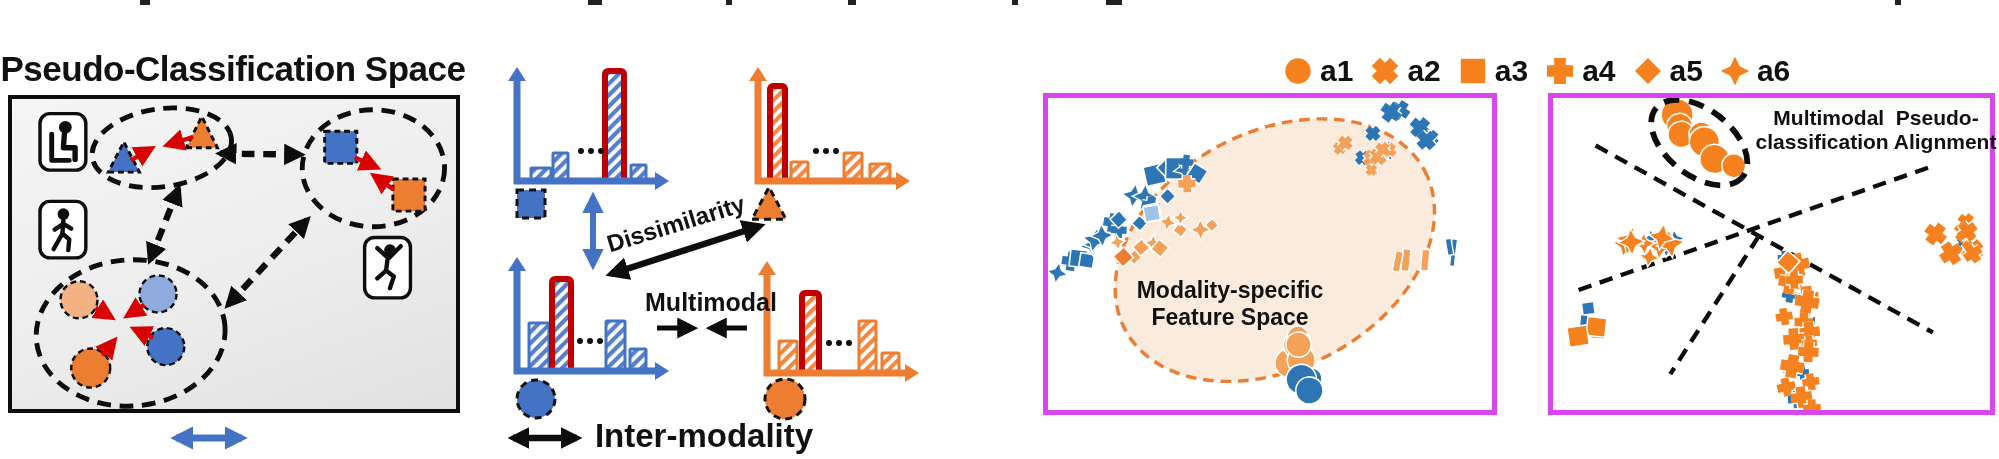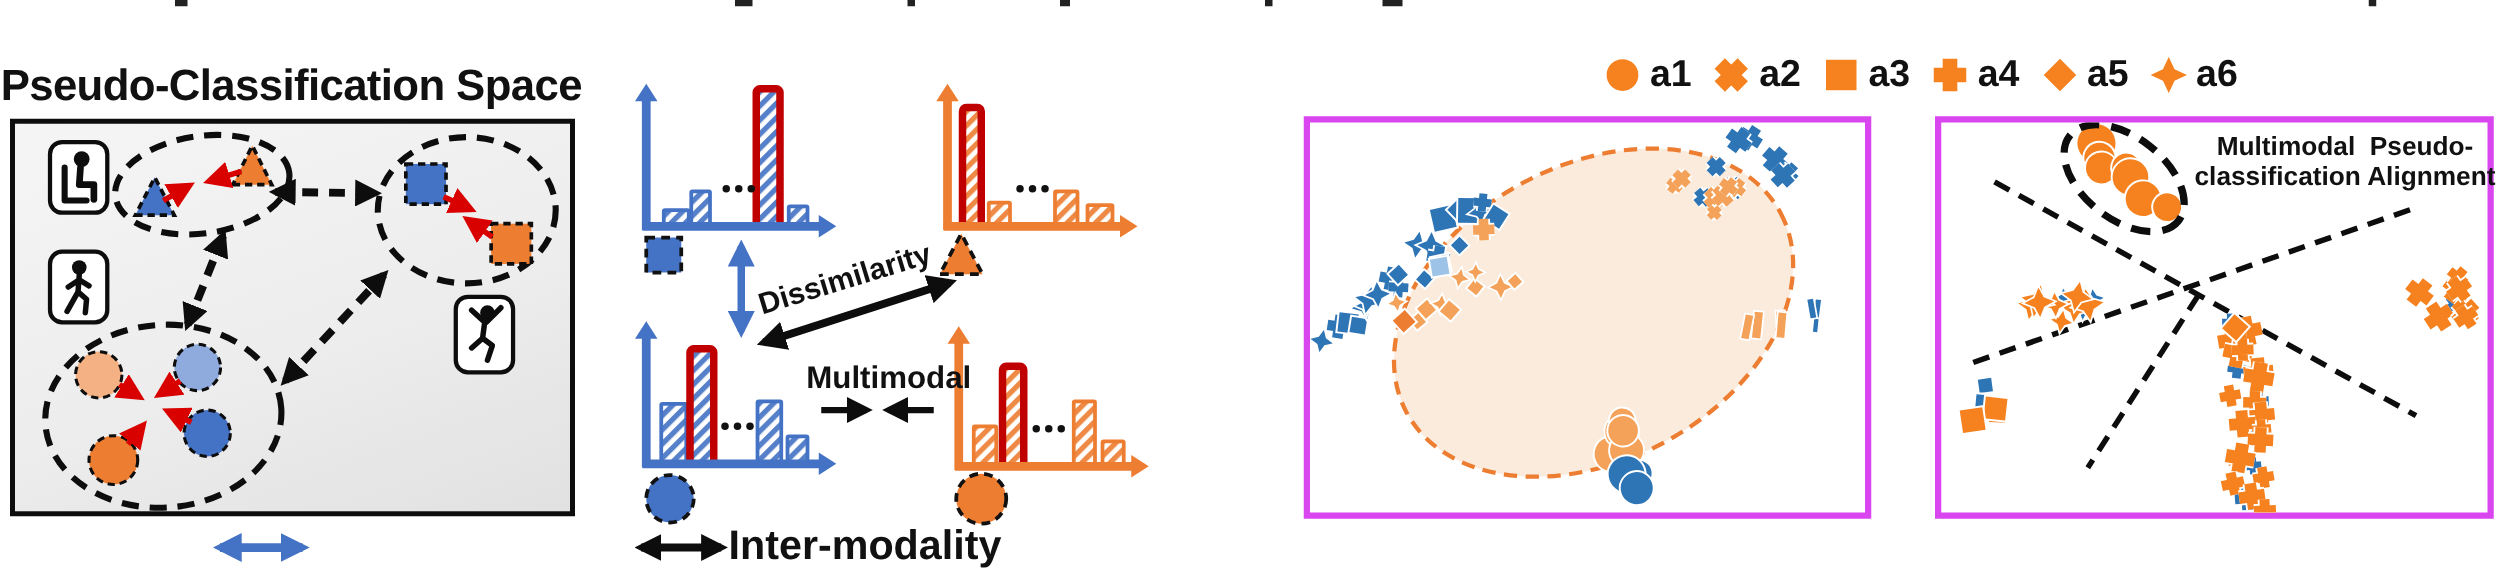--- a/index.html
+++ b/index.html
@@ -5,21 +5,21 @@
   html,body{margin:0;padding:0;background:#fff;}
   .fig{position:relative;width:1999px;height:459px;background:#fff;overflow:hidden;
        font-family:"Liberation Sans",sans-serif;color:#111;}
   .lbl{position:absolute;font-weight:700;text-align:center;color:#111;line-height:1.08;white-space:pre;}
   .box-left{position:absolute;left:8px;top:95px;width:444px;height:310px;border:4px solid #0d0d0d;
             background:linear-gradient(160deg,#f5f5f5 0%,#ededed 55%,#e1e1e1 100%);}
   .panel{position:absolute;border:5px solid #d946ef;background:#fff;}
   #panel-a{left:1043px;top:93px;width:444px;height:312px;}
   #panel-b{left:1548px;top:93px;width:437px;height:312px;}
   .absvg{position:absolute;left:0;top:0;}
-  #legend-row{position:absolute;left:1281px;top:38px;height:44px;display:flex;align-items:center;column-gap:15px;}
+  #legend-row{position:absolute;left:1281px;top:49px;height:44px;display:flex;align-items:center;column-gap:15px;}
   .leg-item{display:flex;align-items:center;gap:5px;font-weight:700;font-size:30px;color:#111;}
   .leg-item svg{display:block;}
   .crop-mark{position:absolute;top:0;height:5px;background:#222;}
 </style>
 </head>
 <body>
 
 <div class="fig">
 
   <div id="crop-row">
@@ -190,21 +190,21 @@
       <marker id="mk-bblue" viewBox="0 0 10 10" refX="7.5" refY="5" markerWidth="3.3" markerHeight="3.3" orient="auto-start-reverse">
         <path d="M0,0 L10,5 L0,10 Z" fill="#4472C4"></path>
       </marker>
       <marker id="mk-bblk" viewBox="0 0 10 10" refX="7.5" refY="5" markerWidth="3.3" markerHeight="3.3" orient="auto-start-reverse">
         <path d="M0,0 L10,5 L0,10 Z" fill="#0d0d0d"></path>
       </marker>
     </defs>
     <line x1="176" y1="18" x2="242" y2="18" stroke="#4472C4" stroke-width="7" marker-start="url(#mk-bblue)" marker-end="url(#mk-bblue)"></line>
     <line x1="513" y1="18" x2="577" y2="18" stroke="#0d0d0d" stroke-width="6.5" marker-start="url(#mk-bblk)" marker-end="url(#mk-bblk)"></line>
   </svg>
-  <div class="lbl" style="left:582px;top:418px;width:220px;font-size:33px;">Inter-modality</div>
+  <div class="lbl" style="left:594px;top:418px;width:220px;font-size:33px;">Inter-modality</div>
 
   <div id="legend-row">
       <div class="leg-item">
         <svg width="34" height="34" viewBox="-17 -17 34 34">
           <g transform="translate(0,0) rotate(0)">
             <circle r="13.5" fill="#F5821F" stroke="#fff" stroke-width="1.6"></circle>
           </g>
         </svg>
         <span>a1</span>
       </div>
@@ -496,20 +496,22 @@
             </g>
             <g transform="translate(259.32560634985566,290.4520090650767) rotate(-7.429313096217811)">
               <circle r="15.682874737058302" fill="#2E75B6" stroke="#fff" stroke-width="1.6"></circle>
             </g>
             <g transform="translate(267.64697709772736,301.8696244228631) rotate(-7.398853958118707)">
               <circle r="14.04238736883388" fill="#2E75B6" stroke="#fff" stroke-width="1.6"></circle>
             </g>
           </g>
         </g>
     </svg>
+    <div class="lbl" style="left:22px;top:180px;width:320px;font-size:23px;">Modality-specific</div>
+    <div class="lbl" style="left:22px;top:207px;width:320px;font-size:23px;">Feature Space</div>
   </div>
 
   <div id="panel-b" class="panel">
     <svg class="absvg" viewBox="0 0 447 322" width="437" height="312">
       <g>
         <line x1="42" y1="49" x2="390" y2="242" stroke="#0d0d0d" stroke-width="4.5" stroke-dasharray="14 9"></line>
         <line x1="385" y1="72" x2="22" y2="199" stroke="#0d0d0d" stroke-width="4.5" stroke-dasharray="14 9"></line>
         <line x1="210" y1="143" x2="119" y2="285" stroke="#0d0d0d" stroke-width="4.5" stroke-dasharray="14 9"></line>
       </g>
       <g id="clusters-b">

